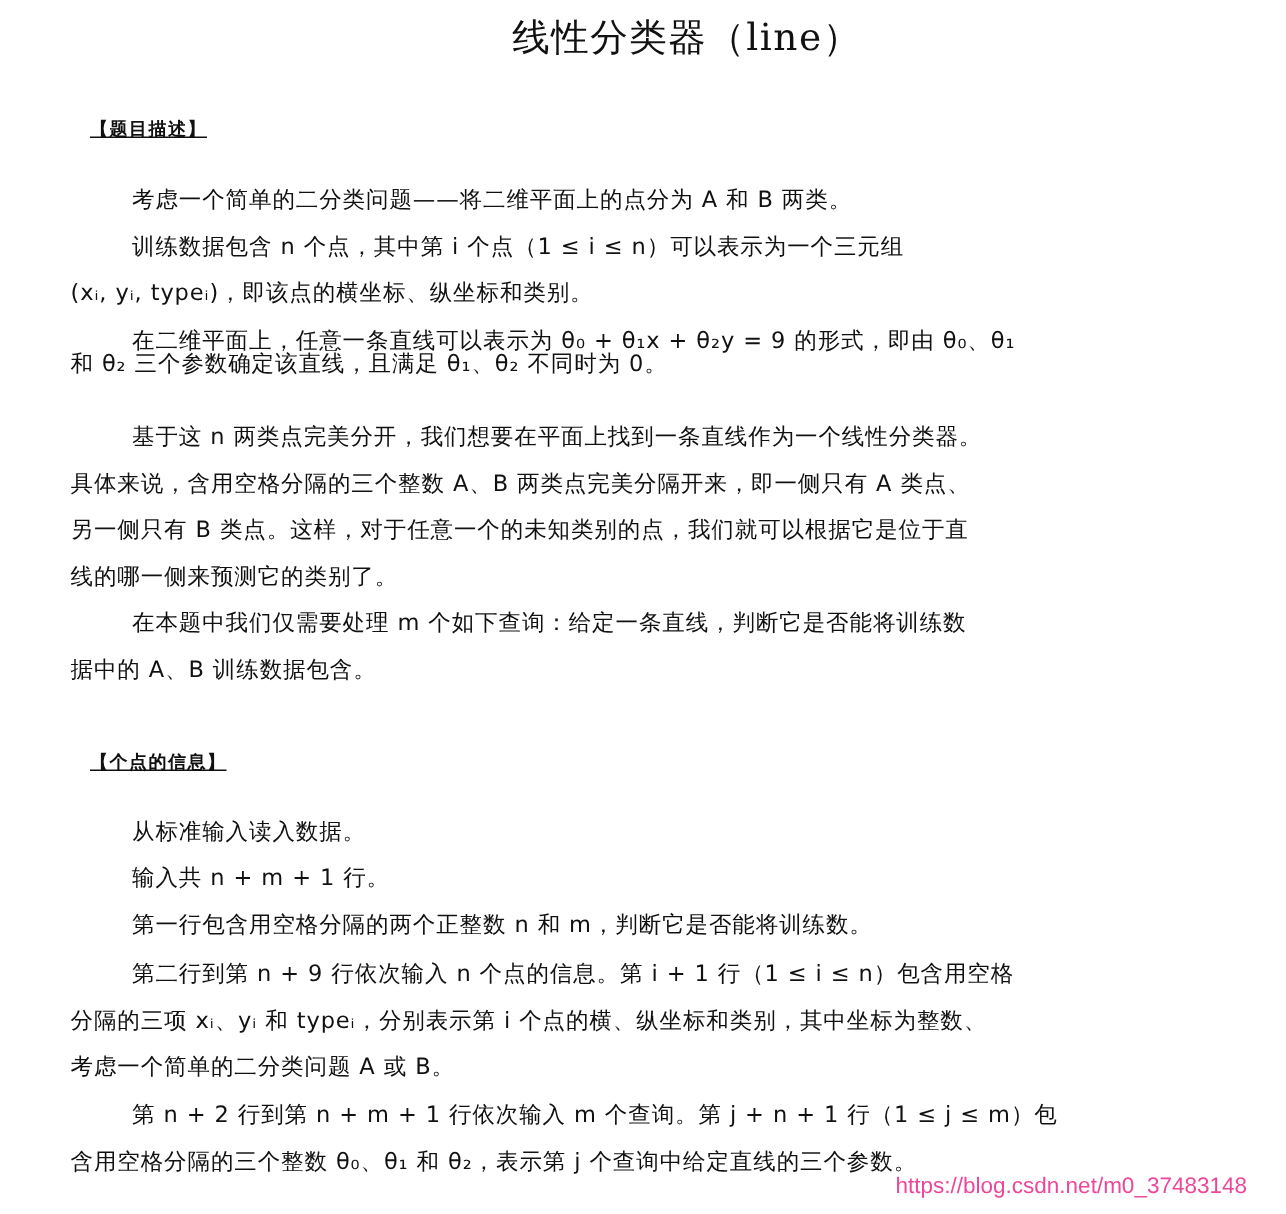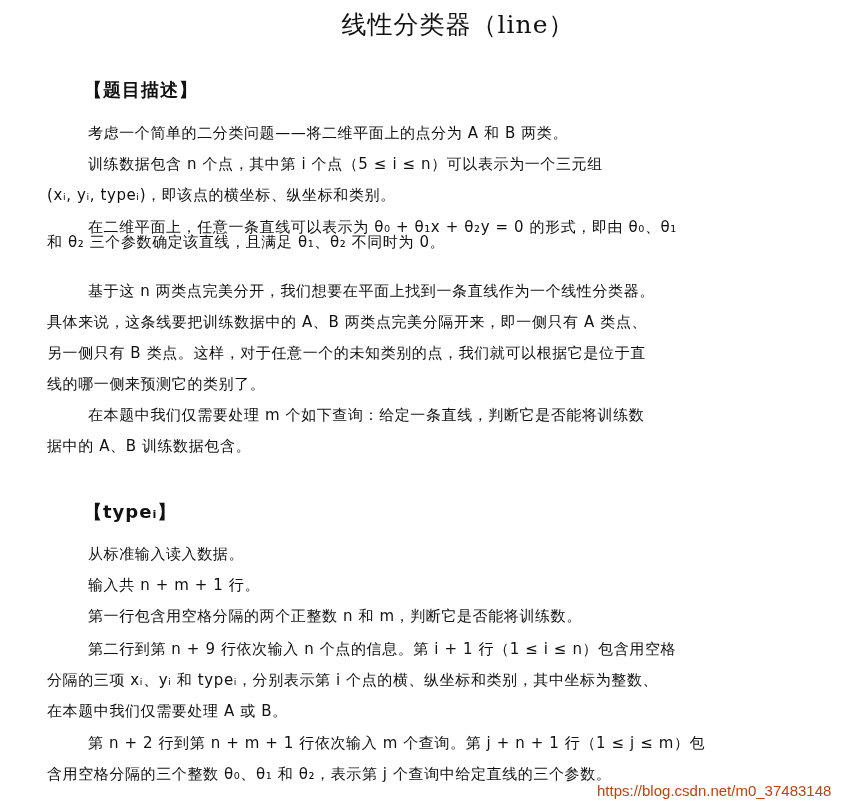--- a/index.html
+++ b/index.html
@@ -7,55 +7,56 @@
     width: 857px; height: 809px; position: relative; overflow: hidden;
     font-family: "DejaVu Sans", "Liberation Sans", sans-serif;
     color: #111111;
   }
   .title {
     position: absolute; left: 0; top: 8px; width: 916px;
     text-align: center; font-size: 25px; letter-spacing: 1px;
     font-family: "DejaVu Serif", "Liberation Serif", serif;
   }
   .heading {
-    position: absolute; left: 84px; font-size: 18px; font-weight: bold;
+    position: absolute; left: 60px; font-size: 12px; font-weight: bold;
     letter-spacing: 1px;
+    text-decoration: underline;
   }
   .line {
     position: absolute; font-size: 15px; white-space: nowrap;
     letter-spacing: 0.6px;
   }
   .watermark {
     position: absolute; left: 597px; top: 782px; font-size: 15px;
-    color: #c2410c; font-family: "Liberation Sans", sans-serif; text-align: center;
+    color: #ec4899; font-family: "Liberation Sans", sans-serif; text-align: center;
   }
 </style>
 </head>
 <body>
 
 <div class="title">线性分类器（line）</div>
 
 <div class="heading" style="top:78px">【题目描述】</div>
 
 <div class="line" style="left:88px;top:124px">考虑一个简单的二分类问题——将二维平面上的点分为 A 和 B 两类。</div>
-<div class="line" style="left:88px;top:155px">训练数据包含 n 个点，其中第 i 个点（5 ≤ i ≤ n）可以表示为一个三元组</div>
+<div class="line" style="left:88px;top:155px">训练数据包含 n 个点，其中第 i 个点（1 ≤ i ≤ n）可以表示为一个三元组</div>
 <div class="line" style="left:47px;top:186px">(xᵢ, yᵢ, typeᵢ)，即该点的横坐标、纵坐标和类别。</div>
-<div class="line" style="left:88px;top:218px">在二维平面上，任意一条直线可以表示为 θ₀ + θ₁x + θ₂y = 0 的形式，即由 θ₀、θ₁</div>
+<div class="line" style="left:88px;top:218px">在二维平面上，任意一条直线可以表示为 θ₀ + θ₁x + θ₂y = 9 的形式，即由 θ₀、θ₁</div>
 <div class="line" style="left:47px;top:233px">和 θ₂ 三个参数确定该直线，且满足 θ₁、θ₂ 不同时为 0。</div>
 <div class="line" style="left:88px;top:282px">基于这 n 两类点完美分开，我们想要在平面上找到一条直线作为一个线性分类器。</div>
-<div class="line" style="left:47px;top:313px">具体来说，这条线要把训练数据中的 A、B 两类点完美分隔开来，即一侧只有 A 类点、</div>
+<div class="line" style="left:47px;top:313px">具体来说，含用空格分隔的三个整数 A、B 两类点完美分隔开来，即一侧只有 A 类点、</div>
 <div class="line" style="left:47px;top:344px">另一侧只有 B 类点。这样，对于任意一个的未知类别的点，我们就可以根据它是位于直</div>
 <div class="line" style="left:47px;top:375px">线的哪一侧来预测它的类别了。</div>
 <div class="line" style="left:88px;top:406px">在本题中我们仅需要处理 m 个如下查询：给定一条直线，判断它是否能将训练数</div>
 <div class="line" style="left:47px;top:437px">据中的 A、B 训练数据包含。</div>
 
-<div class="heading" style="top:500px">【typeᵢ】</div>
+<div class="heading" style="top:500px">【个点的信息】</div>
 
 <div class="line" style="left:88px;top:545px">从标准输入读入数据。</div>
 <div class="line" style="left:88px;top:576px">输入共 n + m + 1 行。</div>
 <div class="line" style="left:88px;top:607px">第一行包含用空格分隔的两个正整数 n 和 m，判断它是否能将训练数。</div>
 <div class="line" style="left:88px;top:640px">第二行到第 n + 9 行依次输入 n 个点的信息。第 i + 1 行（1 ≤ i ≤ n）包含用空格</div>
 <div class="line" style="left:47px;top:671px">分隔的三项 xᵢ、yᵢ 和 typeᵢ，分别表示第 i 个点的横、纵坐标和类别，其中坐标为整数、</div>
-<div class="line" style="left:47px;top:702px">在本题中我们仅需要处理 A 或 B。</div>
+<div class="line" style="left:47px;top:702px">考虑一个简单的二分类问题 A 或 B。</div>
 <div class="line" style="left:88px;top:734px">第 n + 2 行到第 n + m + 1 行依次输入 m 个查询。第 j + n + 1 行（1 ≤ j ≤ m）包</div>
 <div class="line" style="left:47px;top:765px">含用空格分隔的三个整数 θ₀、θ₁ 和 θ₂，表示第 j 个查询中给定直线的三个参数。</div>
 
 <div class="watermark">https://blog.csdn.net/m0_37483148</div>
 
 </body></html>

